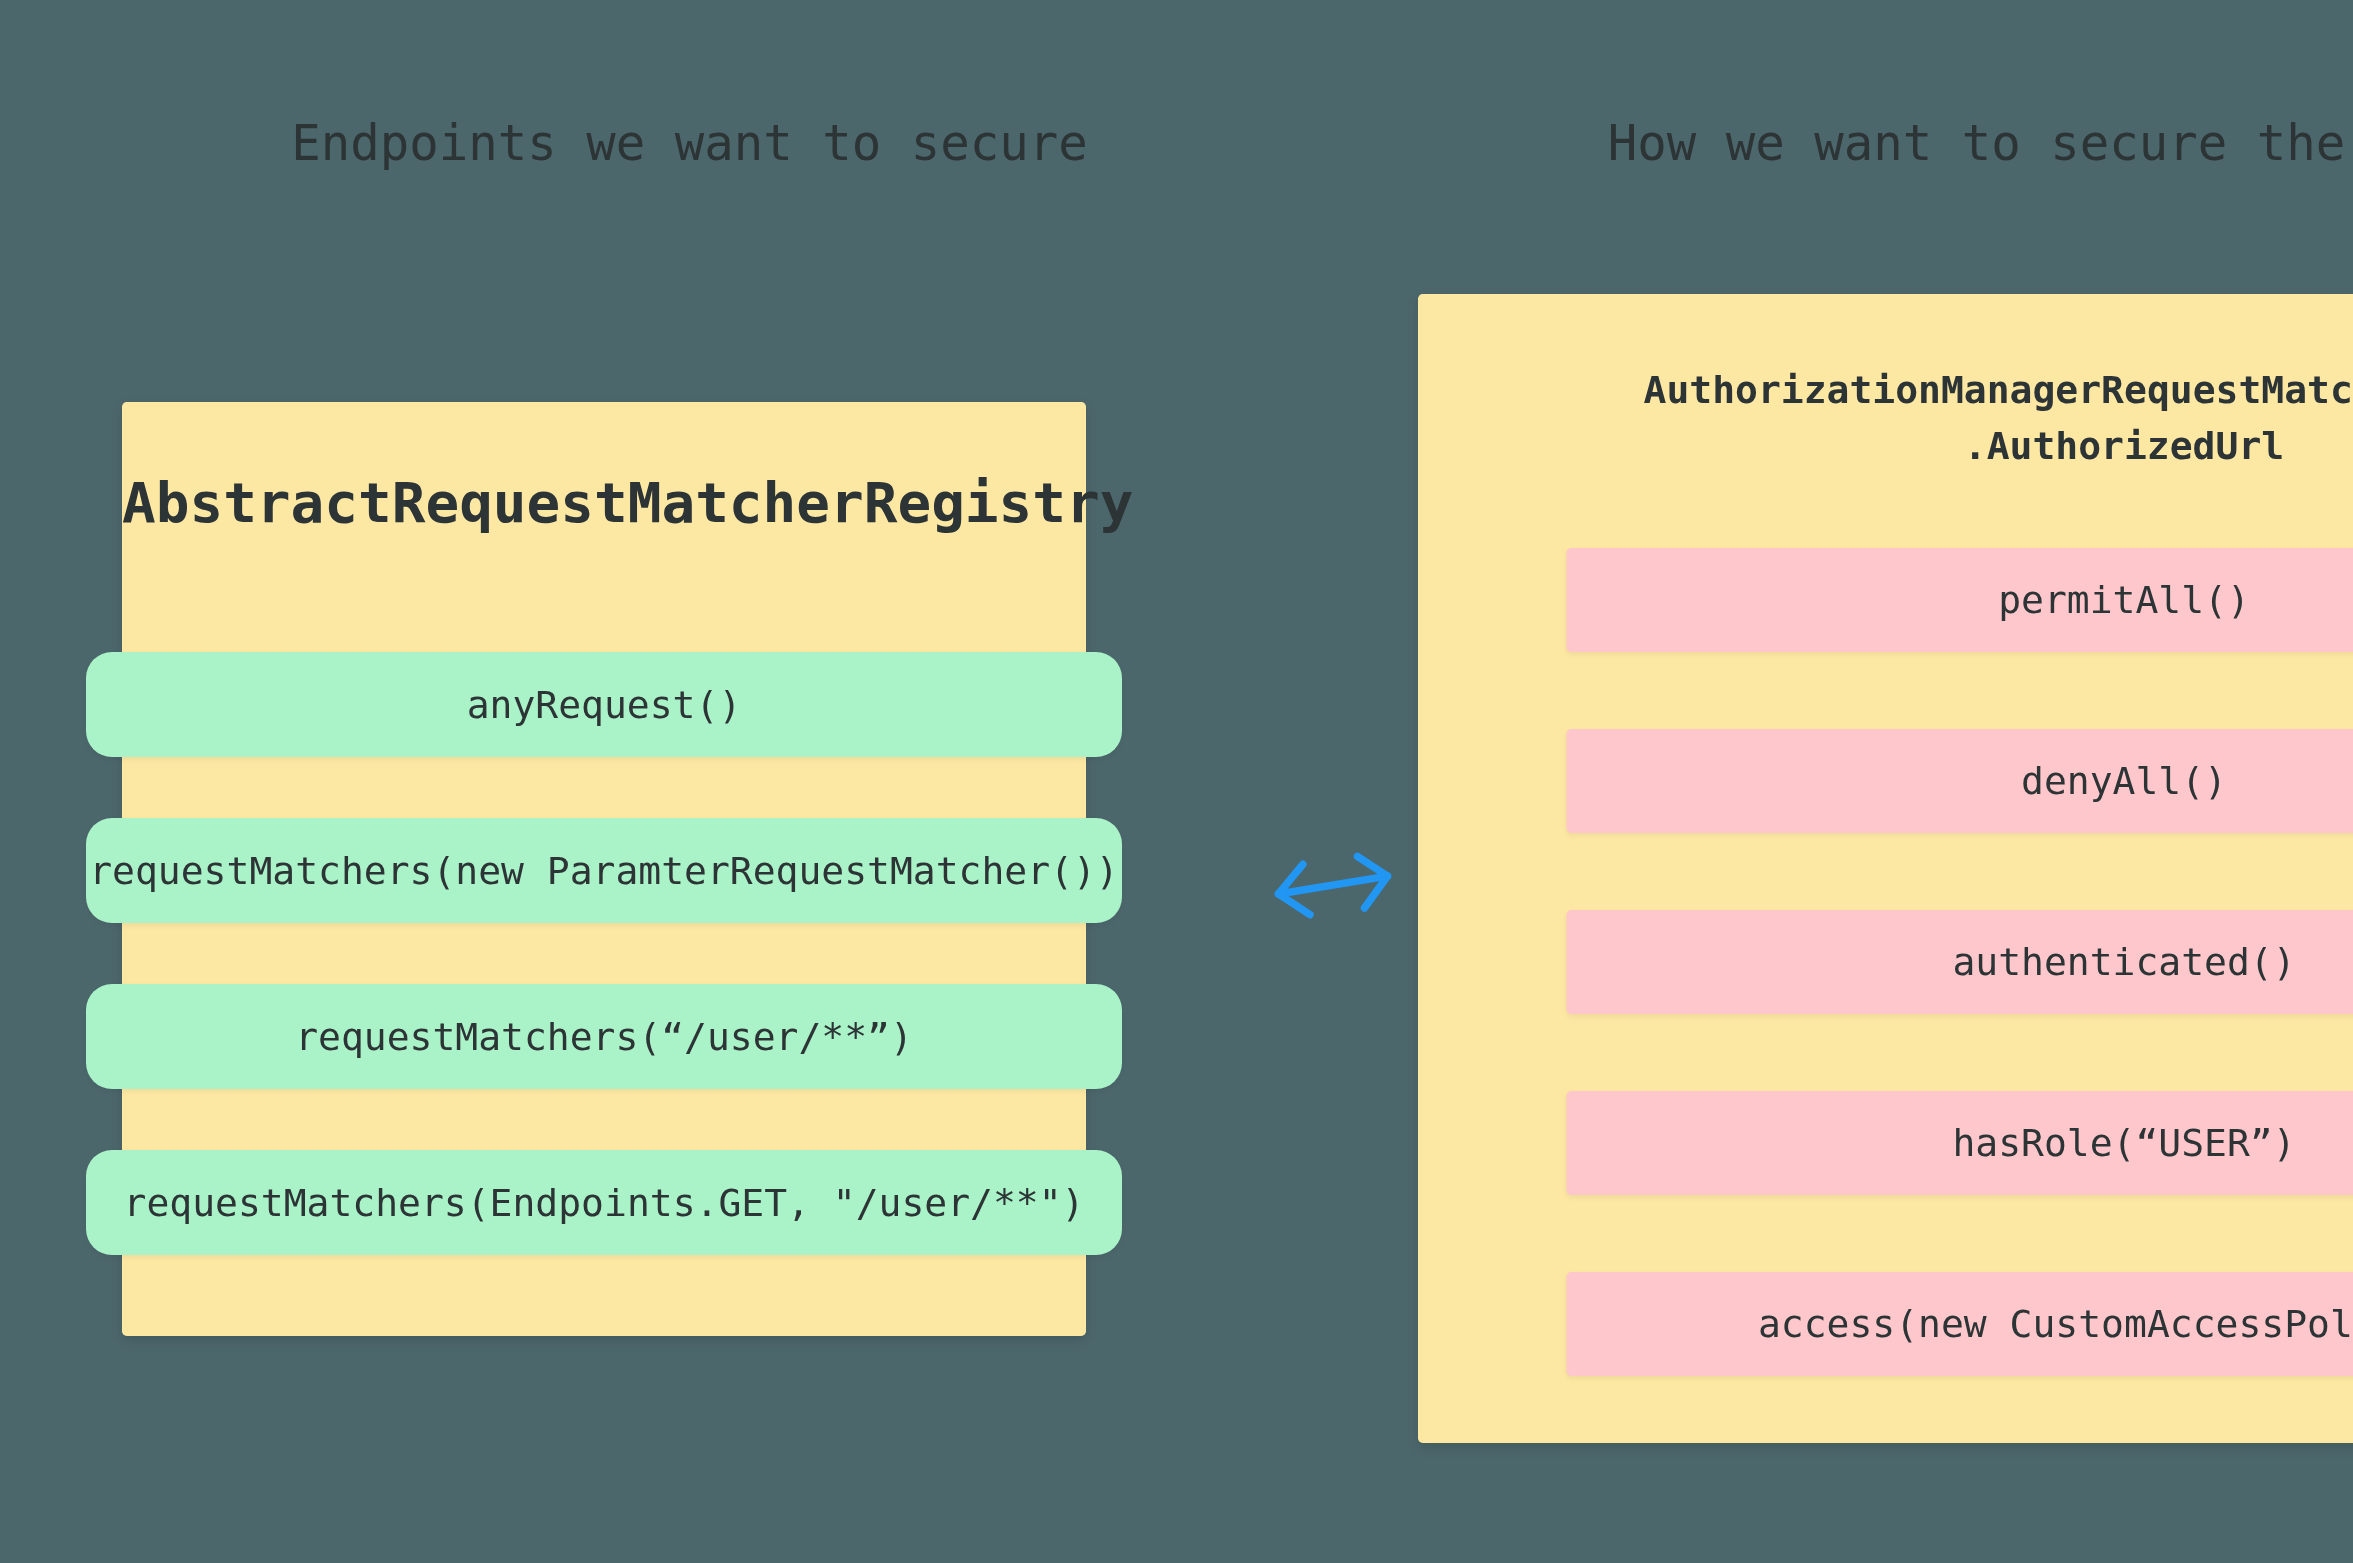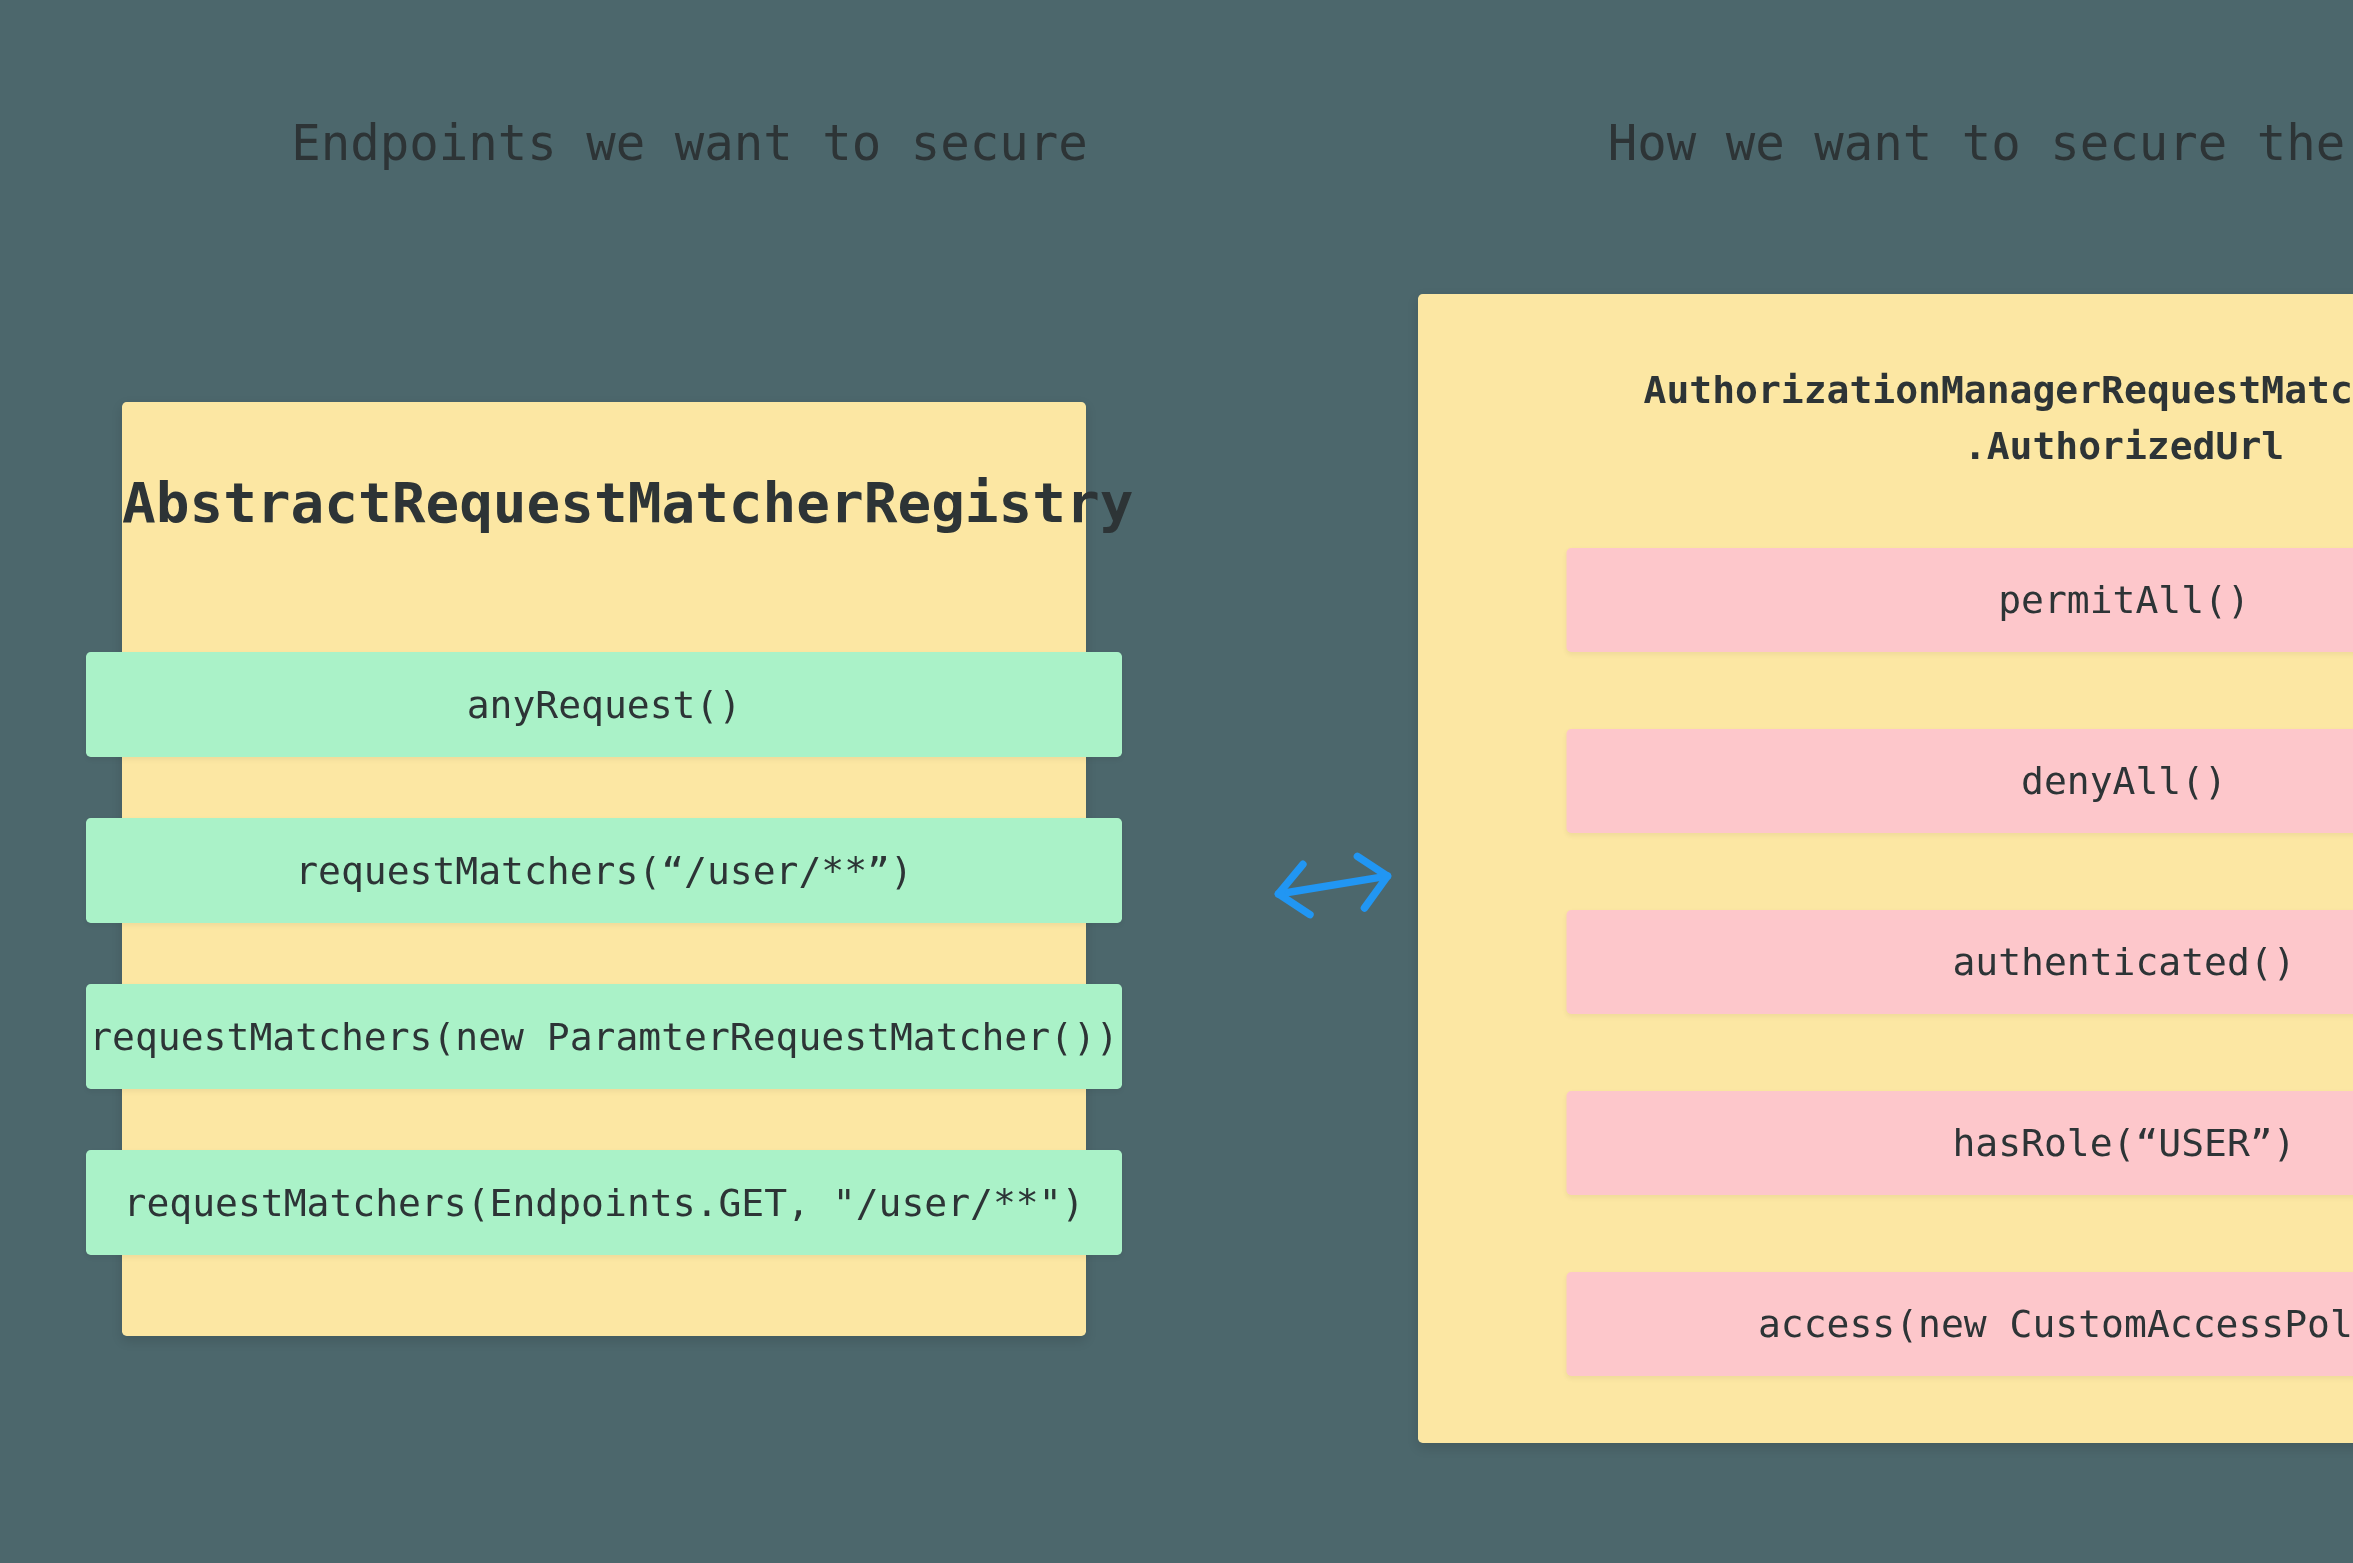--- a/index.html
+++ b/index.html
@@ -46,21 +46,21 @@
     display: flex; flex-direction: column;
   }
   #card-left  .items { top: 250px; width: 1036px; gap: 61px; }
   #card-right .items { top: 254px; width: 1115px; gap: 77px; }
 
   .item {
     display: flex; align-items: center; justify-content: center;
     font-size: 38px; color: var(--text); border-radius: 4.7px;
     box-shadow: 0 2.8px 5.6px rgba(0,0,0,0.05); white-space: nowrap;
   }
-  #card-left  .item { height: 105px; background: var(--green); }
+  #card-left  .item { height: 105px; background: var(--green); border-radius: 26px; }
   #card-right .item { height: 104px; background: var(--pink); }
 
   #arrow-wrap { position: absolute; left: 1262px; top: 843px; width: 141px; height: 85px; }
   #arrow-wrap svg { display: block; width: 100%; height: 100%; }
   #arrow-wrap .stroke {
     fill: none; stroke: var(--arrow); stroke-width: 16;
     stroke-linecap: round; stroke-linejoin: round;
   }
 </style>
 </head>
@@ -69,22 +69,22 @@
 <div id="canvas">
 
   <div class="heading" id="heading-left">Endpoints we want to secure</div>
 
   <div class="heading" id="heading-right">How we want to secure the endpoints</div>
 
   <div class="card" id="card-left">
     <div class="card-title">AbstractRequestMatcherRegistry</div>
     <div class="items">
       <div class="item">anyRequest()</div>
+      <div class="item">requestMatchers(new ParamterRequestMatcher())</div>
       <div class="item">requestMatchers(“/user/**”)</div>
-      <div class="item">requestMatchers(new ParamterRequestMatcher())</div>
       <div class="item">requestMatchers(Endpoints.GET, "/user/**")</div>
     </div>
   </div>
 
   <div class="card" id="card-right">
     <div class="card-title">
       <div>AuthorizationManagerRequestMatcherRegistry</div>
       <div>.AuthorizedUrl</div>
     </div>
     <div class="items">

